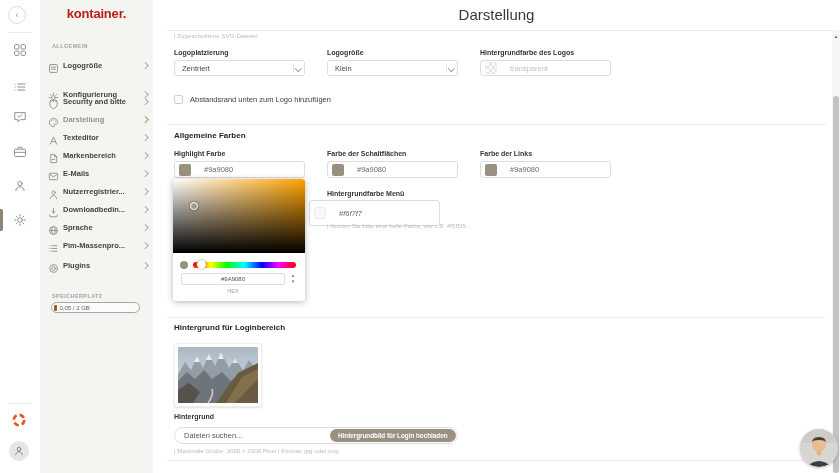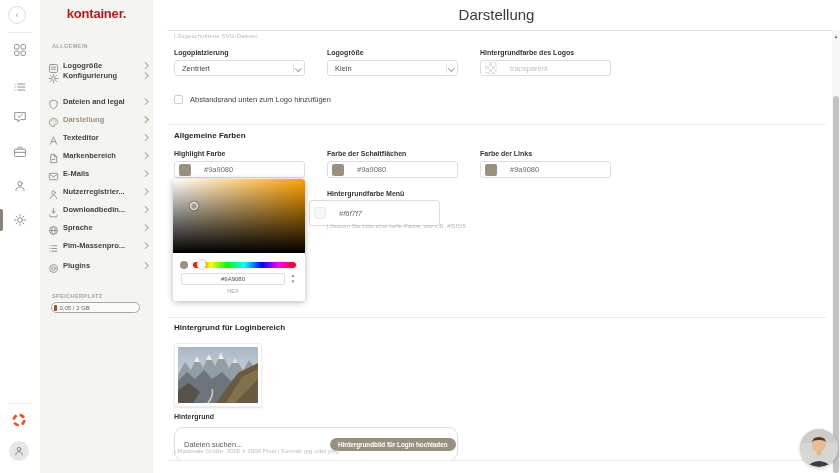--- a/index.html
+++ b/index.html
@@ -120,21 +120,21 @@
 
   
   .thumb-card {
     left:21px; top:343px; width:88px; height:64px; background:#fff; border:1px solid #efefef; border-radius:2px;
     box-shadow:0 1px 2px rgba(0,0,0,.12); padding:3px; cursor:pointer;
   }
   .thumb-card svg { display:block; width:80px; height:56px; border-radius:1px; }
 
   
   .upload-field {
-    left:21px; top:427px; width:284px; height:34px; border:1px solid #ddd; border-radius:9px;
+    left:21px; top:427px; width:284px; height:17px; border:1px solid #ddd; border-radius:9px;
     background:#fff; display:flex; align-items:center;
   }
   .upload-field .ph-text { flex:1; font-size:7.5px; color:#5a5a5a; padding-left:9px; white-space:nowrap; }
   .upload-btn {
     height:13px; margin-right:1.5px; padding:0 8px; border-radius:7px; background:#9a9080;
     color:#fff; font-size:6.3px; font-weight:700; line-height:13px; white-space:nowrap; cursor:pointer;
   }
 
   
   .scroll-track { left:832px; top:30px; width:8px; height:443px; background:#f6f6f6; }
@@ -214,33 +214,33 @@
     <div class="sb-section abs">ALLGEMEIN</div>
 
     <div class="sb-item abs" style="top:56px;">
       <span class="ic"><svg viewBox="0 0 12 12" width="11" height="11" fill="none" stroke-width="1" stroke-linecap="round">
             <rect x="1.7" y="1.7" width="8.6" height="8.6" rx="1"></rect>
             <path d="M3.8 4.5h4.4M3.8 6.8h4.4"></path>
           </svg></span>
       <span class="lbl">Logogröße</span>
       <span class="chev"></span>
     </div>
-    <div class="sb-item abs" style="top:66px;">
+    <div class="sb-item abs" style="top:85px;">
       <span class="ic"><svg viewBox="0 0 12 12" width="11" height="11" fill="none" stroke-width="1" stroke-linecap="round">
             <circle cx="6" cy="6" r="2"></circle>
             <path d="M6 1.2v1.5M6 9.3v1.5M1.2 6h1.5M9.3 6h1.5M2.6 2.6l1 1M8.4 8.4l1 1M9.4 2.6l-1 1M3.6 8.4l-1 1"></path>
           </svg></span>
       <span class="lbl">Konfigurierung</span>
       <span class="chev"></span>
     </div>
     <div class="sb-item abs" style="top:92px;">
       <span class="ic"><svg viewBox="0 0 12 12" width="11" height="11" fill="none" stroke-width="1" stroke-linejoin="round">
             <path d="M6 1.2 10 2.8v3.1c0 2.6-2.5 4.2-4 4.8-1.5-.6-4-2.2-4-4.8V2.8Z"></path>
           </svg></span>
-      <span class="lbl">Dateien and legal</span>
+      <span class="lbl">Security and bitte</span>
       <span class="chev"></span>
     </div>
     <div class="sb-item active abs" style="top:110px;">
       <span class="ic"><svg viewBox="0 0 12 12" width="11" height="11" fill="none" stroke-width="1" stroke-linejoin="round">
             <path d="M6 1.5a4.5 4.5 0 1 0 0 9c.9 0 1.1-.6.7-1.2-.4-.7.1-1.5 1-1.5h1.1c1 0 1.7-.8 1.7-1.8A4.6 4.6 0 0 0 6 1.5Z"></path>
             <path d="M3.9 4.2h.1M6.1 3.3h.1M8.1 4.5h.1" stroke-linecap="round"></path>
           </svg></span>
       <span class="lbl">Darstellung</span>
       <span class="chev"></span>
     </div>

